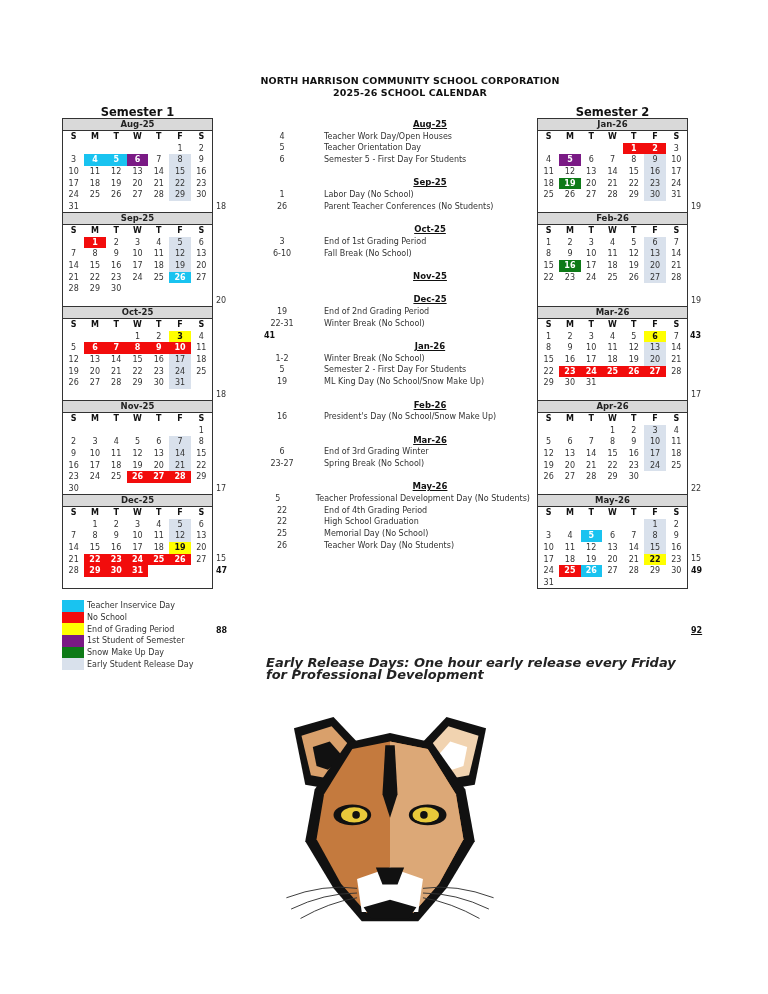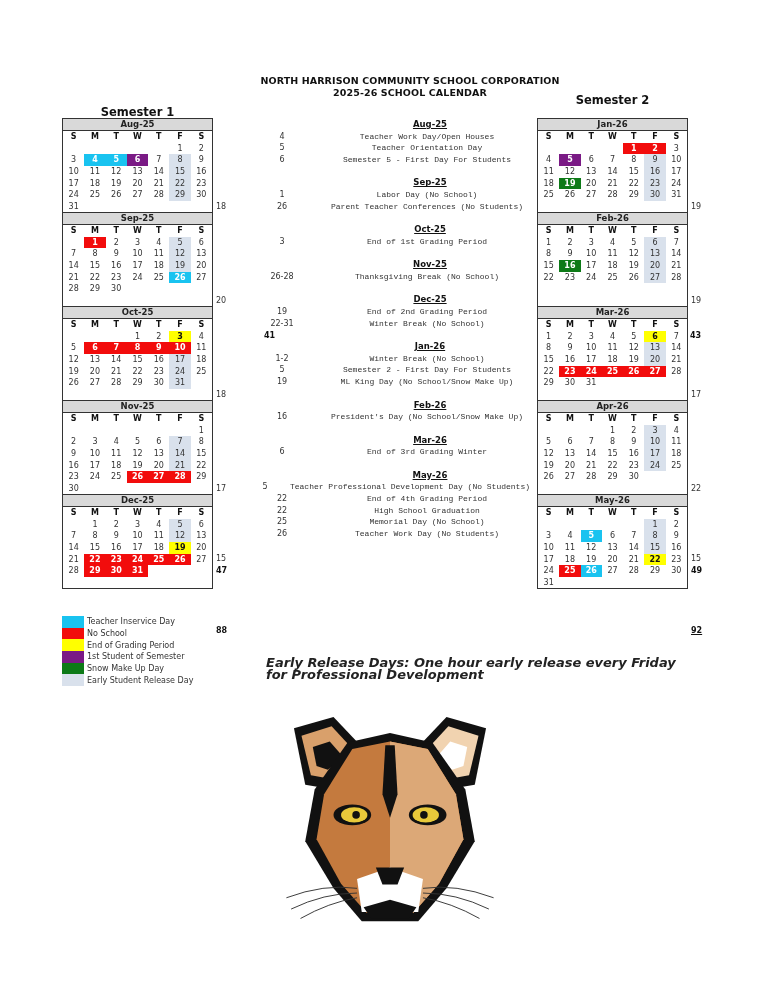--- a/index.html
+++ b/index.html
@@ -20,36 +20,36 @@
   .c-grading { background:#ffff00; color:#111; font-weight:bold; }
   .c-first { background:#7a1a85; color:#fff; font-weight:bold; }
   .c-snow { background:#0d7a17; color:#fff; font-weight:bold; }
   .c-early { background:#d9e1ec; }
   .count { position:absolute; font-size:8px; color:#333; }
   .count.bold { font-weight:bold; color:#111; }
   .events { position:absolute; left:240px; width:290px; }
   .ev-head { text-align:center; font-weight:bold; font-size:8.5px; text-decoration:underline; height:11.7px; line-height:11.7px; margin-left:110px; width:160px; color:#111;}
   .ev-row { display:flex; height:11.7px; line-height:11.7px; font-size:8px; color:#333; }
   .ev-date { width:84px; text-align:center; }
-  .ev-text { flex:1; text-align:center; white-space:nowrap;font-family:Liberation Mono, monospace; }
+  .ev-text { flex:1; white-space:nowrap; }
   .ev-gap { height:11.7px; }
-  .legend { position:absolute; left:62px; top:616px;text-align:center; }
+  .legend { position:absolute; left:62px; top:600px;text-align:center; }
   .leg-row { display:flex; align-items:center; height:11.7px; font-size:8px; color:#333; }
   .swatch { width:22px; height:11.7px; margin-right:3px; }
   .note { position:absolute; left:266px; top:657px; font-style:italic; font-weight:bold; font-size:13px; color:#222; line-height:11.5px; }
   .logo { position:absolute; left:276px; top:700px; width:228px; height:226px; }
 </style>
 </head>
 <body>
 
 <div class="title" style="top:75px;">NORTH HARRISON COMMUNITY SCHOOL CORPORATION</div>
 <div class="title" style="top:87px;">2025-26 SCHOOL CALENDAR</div>
 
 <div class="sem-title" style="left:62px; top:105px;">Semester 1</div>
-<div class="sem-title" style="left:537px; top:93px;">Semester 2</div>
+<div class="sem-title" style="left:537px; top:105px;">Semester 2</div>
 
 <div class="cal" id="cal1" style="left:62px; top:118px;">
     <div class="month">
       <div class="mhead">Aug-25</div>
       <div class="grid">
         <div class="cell dow">S</div>
         <div class="cell dow">M</div>
         <div class="cell dow">T</div>
         <div class="cell dow">W</div>
         <div class="cell dow">T</div>
@@ -544,26 +544,26 @@
     <div class="ev-row">
       <div class="ev-date">26</div>
       <div class="ev-text">Parent Teacher Conferences (No Students)</div>
     </div>
     <div class="ev-gap"></div>
     <div class="ev-head">Oct-25</div>
     <div class="ev-row">
       <div class="ev-date">3</div>
       <div class="ev-text">End of 1st Grading Period</div>
     </div>
+    <div class="ev-row">
+      <div class="ev-date">6-10</div>
+      <div class="ev-text">Fall Break (No School)</div>
+    </div>
     <div class="ev-gap"></div>
     <div class="ev-head">Nov-25</div>
-    <div class="ev-row">
-      <div class="ev-date">26-28</div>
-      <div class="ev-text">Thanksgiving Break (No School)</div>
-    </div>
     <div class="ev-gap"></div>
     <div class="ev-head">Dec-25</div>
     <div class="ev-row">
       <div class="ev-date">19</div>
       <div class="ev-text">End of 2nd Grading Period</div>
     </div>
     <div class="ev-row">
       <div class="ev-date">22-31</div>
       <div class="ev-text">Winter Break (No School)</div>
     </div>
@@ -585,20 +585,24 @@
     <div class="ev-head">Feb-26</div>
     <div class="ev-row">
       <div class="ev-date">16</div>
       <div class="ev-text">President's Day (No School/Snow Make Up)</div>
     </div>
     <div class="ev-gap"></div>
     <div class="ev-head">Mar-26</div>
     <div class="ev-row">
       <div class="ev-date">6</div>
       <div class="ev-text">End of 3rd Grading Winter</div>
+    </div>
+    <div class="ev-row">
+      <div class="ev-date">23-27</div>
+      <div class="ev-text">Spring Break (No School)</div>
     </div>
     <div class="ev-gap"></div>
     <div class="ev-head">May-26</div>
     <div class="ev-row">
       <div class="ev-date">5</div>
       <div class="ev-text">Teacher Professional Development Day (No Students)</div>
     </div>
     <div class="ev-row">
       <div class="ev-date">22</div>
       <div class="ev-text">End of 4th Grading Period</div>

